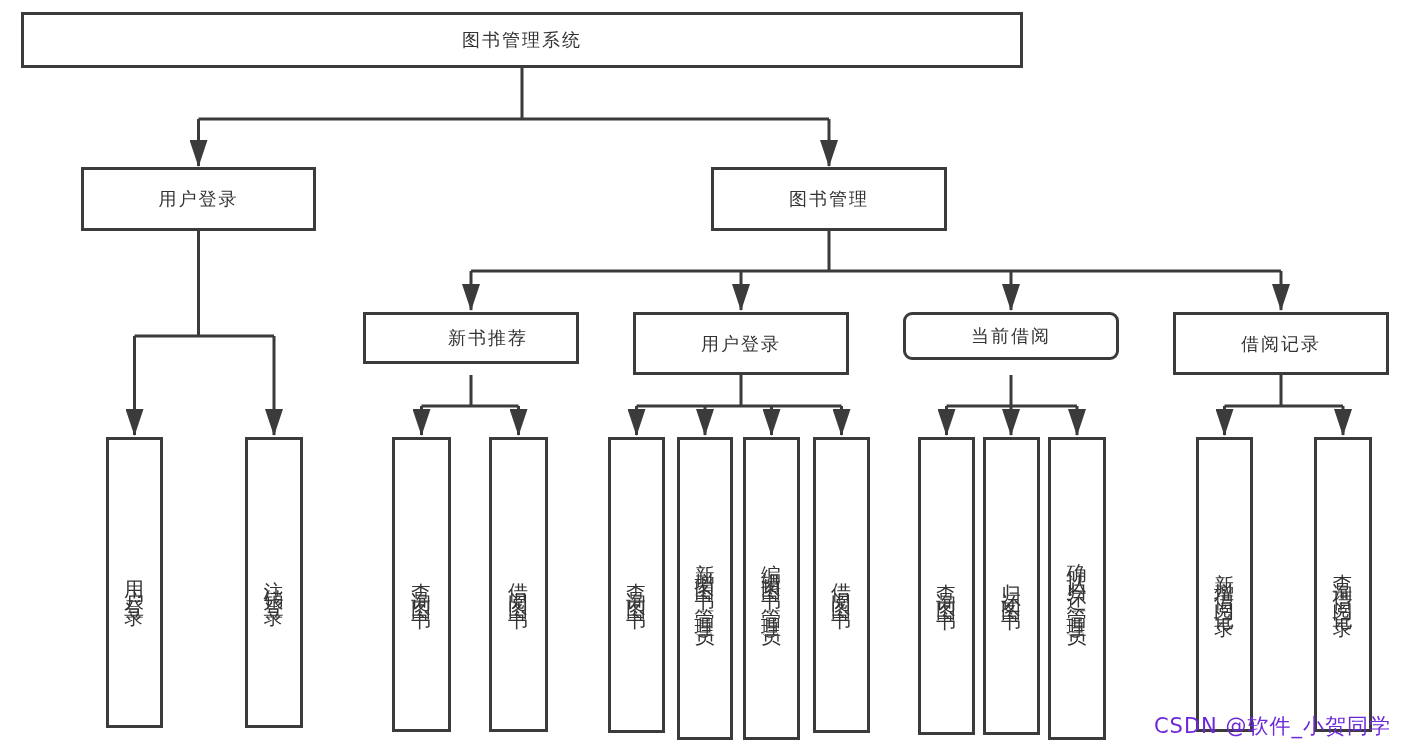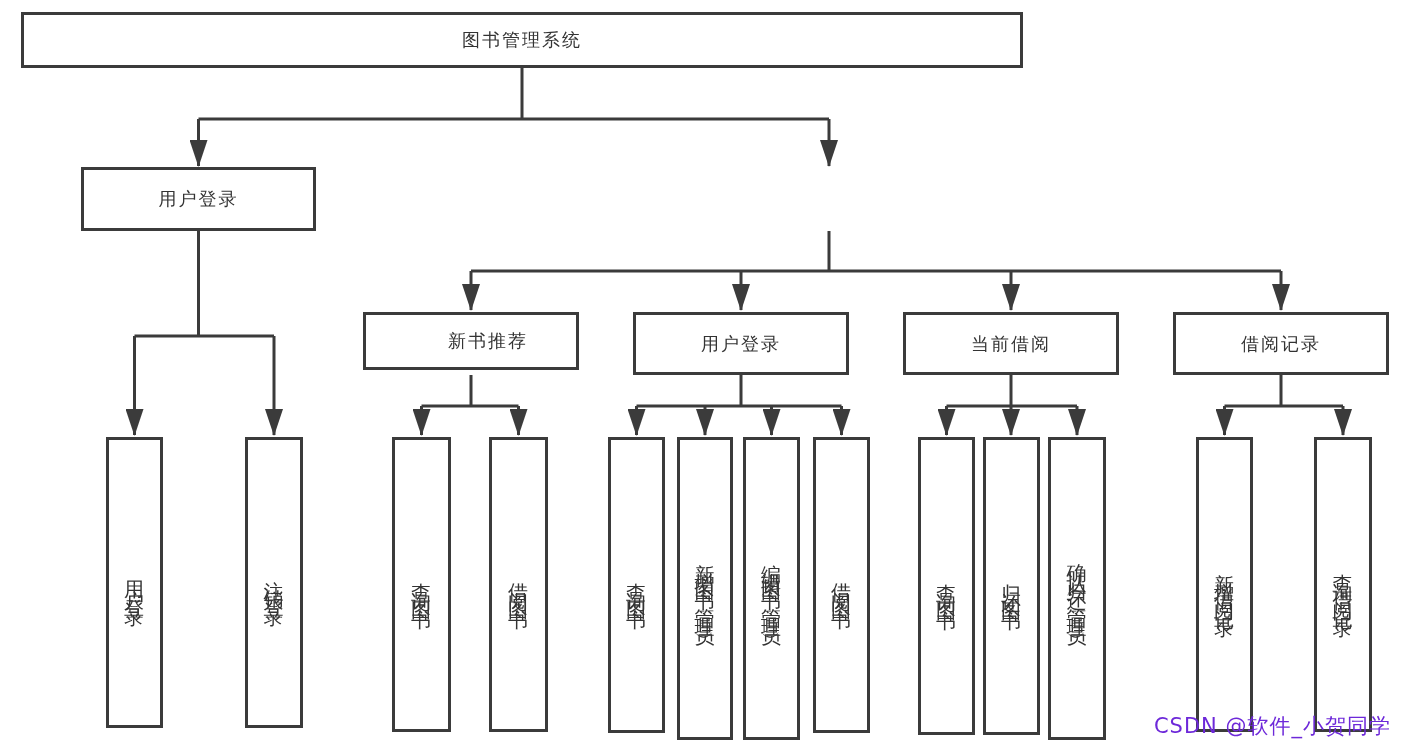--- a/index.html
+++ b/index.html
@@ -95,28 +95,31 @@
     <path d="M1343,406 V435" fill="none" stroke="#3b3b3b" stroke-width="3" marker-end="url(#arw)"></path>
   </svg>
 
   <div class="box hbox" style="left:21px; top:12px; width:1002px; height:56px;">
     <span>图书管理系统</span>
   </div>
 
   <div class="box hbox" style="left:81px; top:167px; width:235px; height:64px;">
     <span>用户登录</span>
   </div>
+  <div class="box hbox" style="left:711px; top:167px; width:236px; height:64px;">
+    <span>图书管理</span>
+  </div>
 
-  <div class="box hbox" style="left:363px; top:312px; width:216px; height:58px;padding-left:34px;">
+  <div class="box hbox" style="left:363px; top:312px; width:216px; height:52px;padding-left:34px;">
     <span>新书推荐</span>
   </div>
   <div class="box hbox" style="left:633px; top:312px; width:216px; height:63px;">
     <span>用户登录</span>
   </div>
-  <div class="box hbox" style="left:903px; top:312px; width:216px; height:63px;">
+  <div class="box hbox" style="left:903px; top:312px; width:216px; height:48px;border-radius:9px;">
     <span>当前借阅</span>
   </div>
   <div class="box hbox" style="left:1173px; top:312px; width:216px; height:63px;">
     <span>借阅记录</span>
   </div>
 
   <div class="box vbox" style="left:106px; top:437px; width:57px; height:291px;">
     <span>用户登录</span>
   </div>
   <div class="box vbox" style="left:245px; top:437px; width:58px; height:291px;">

